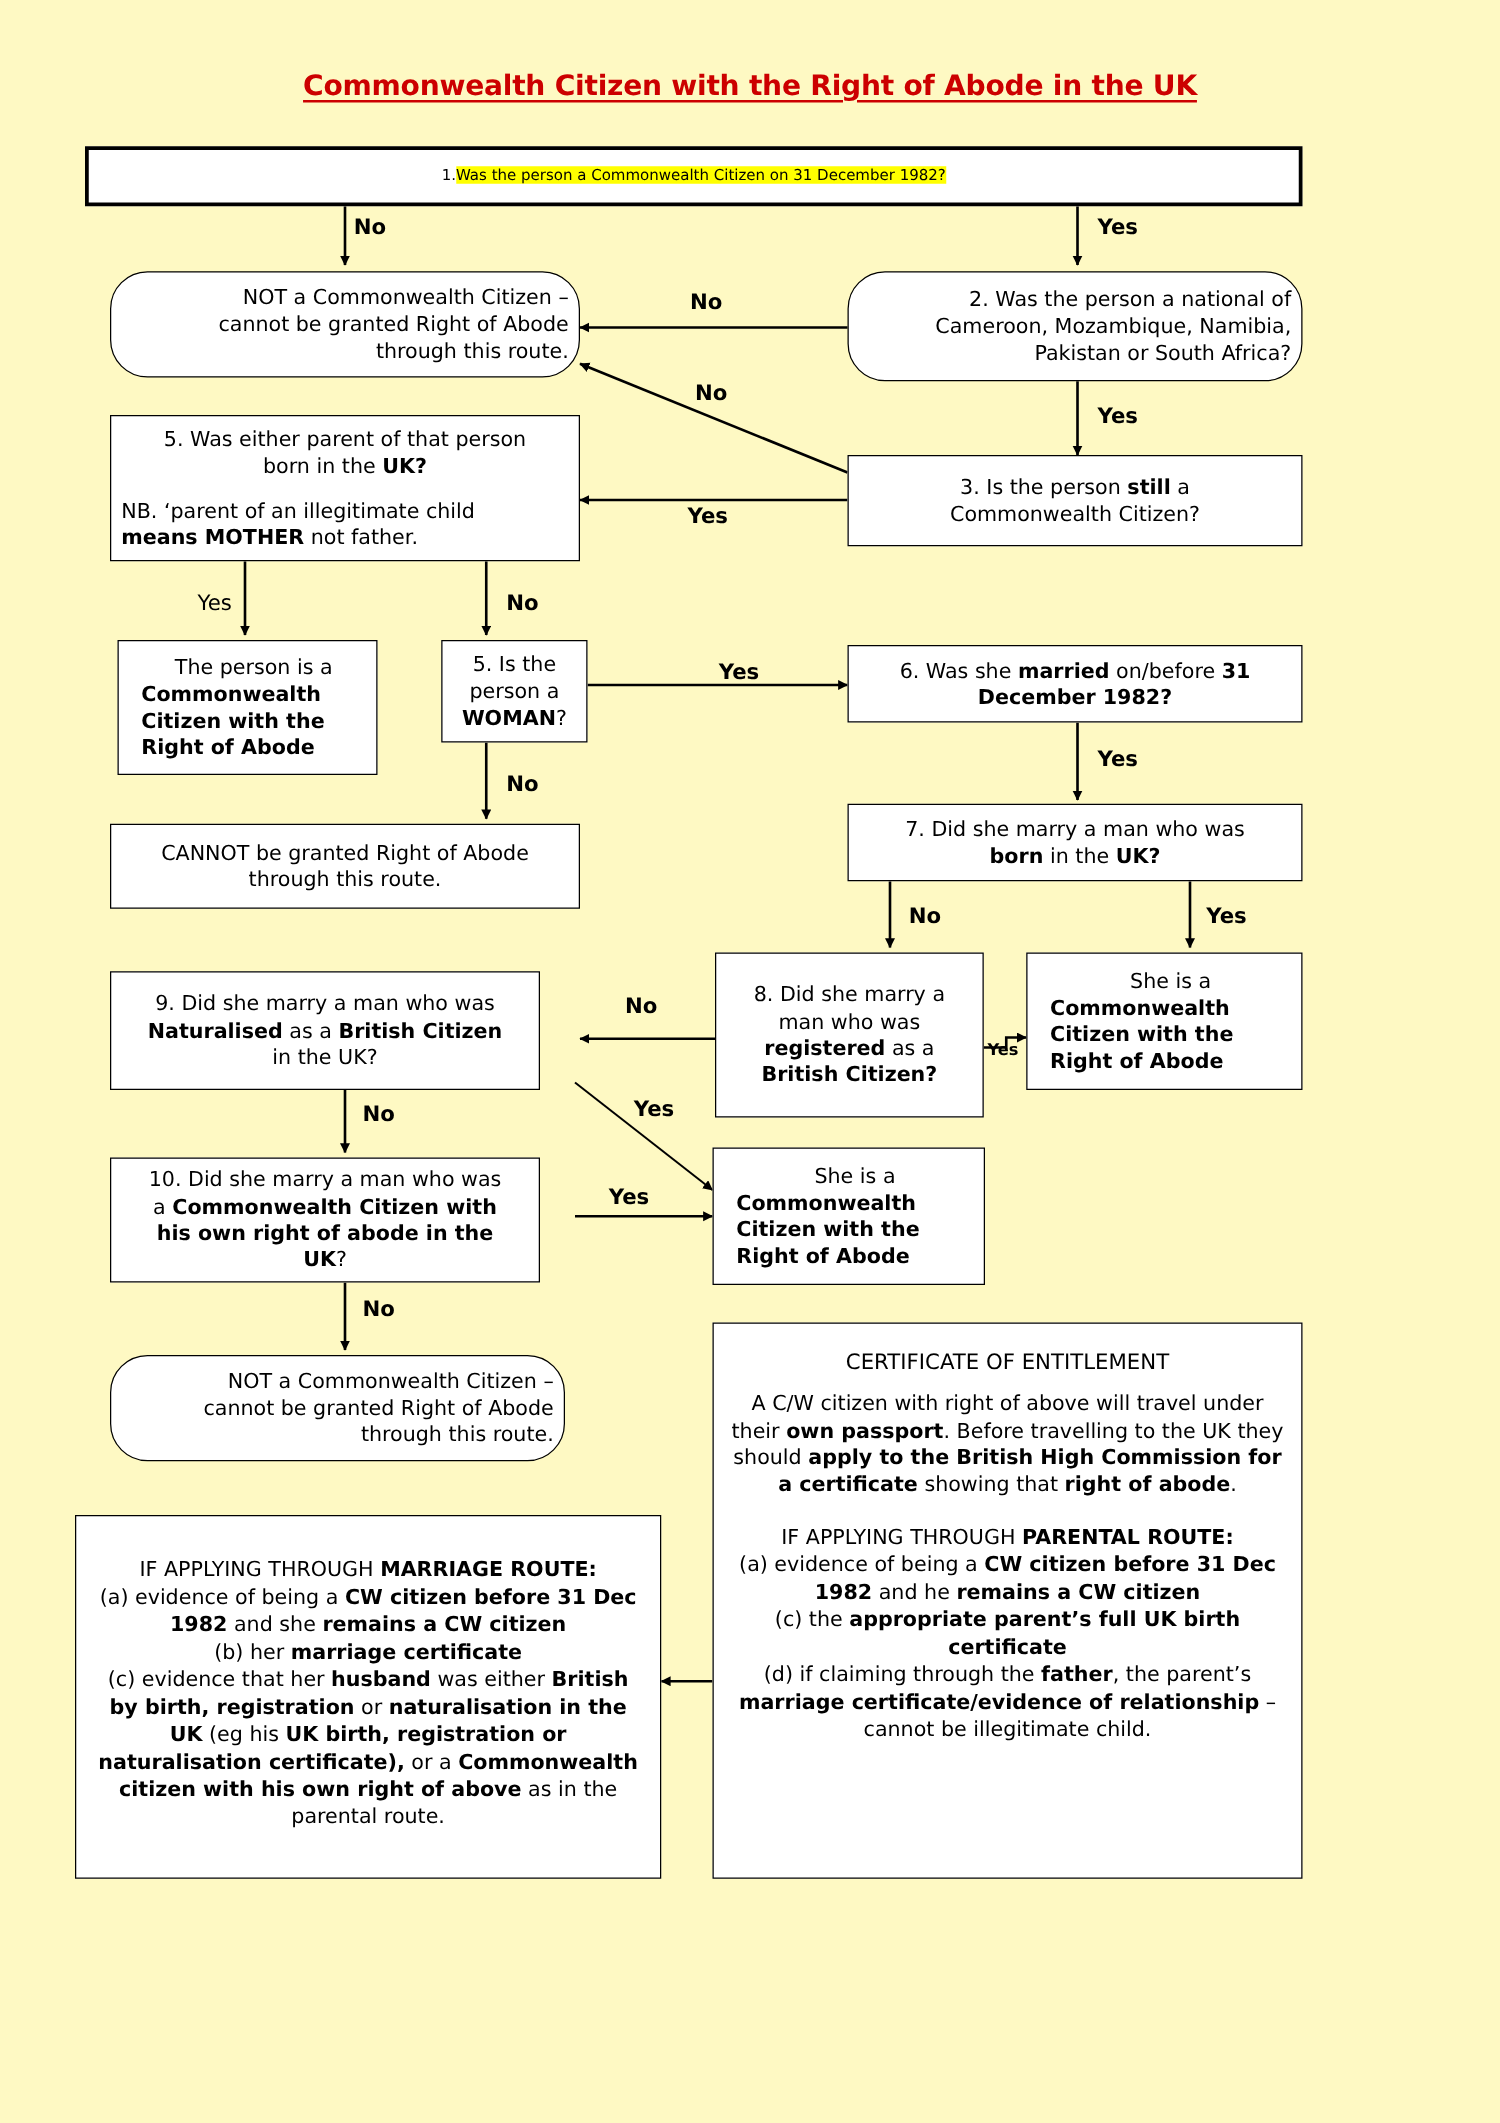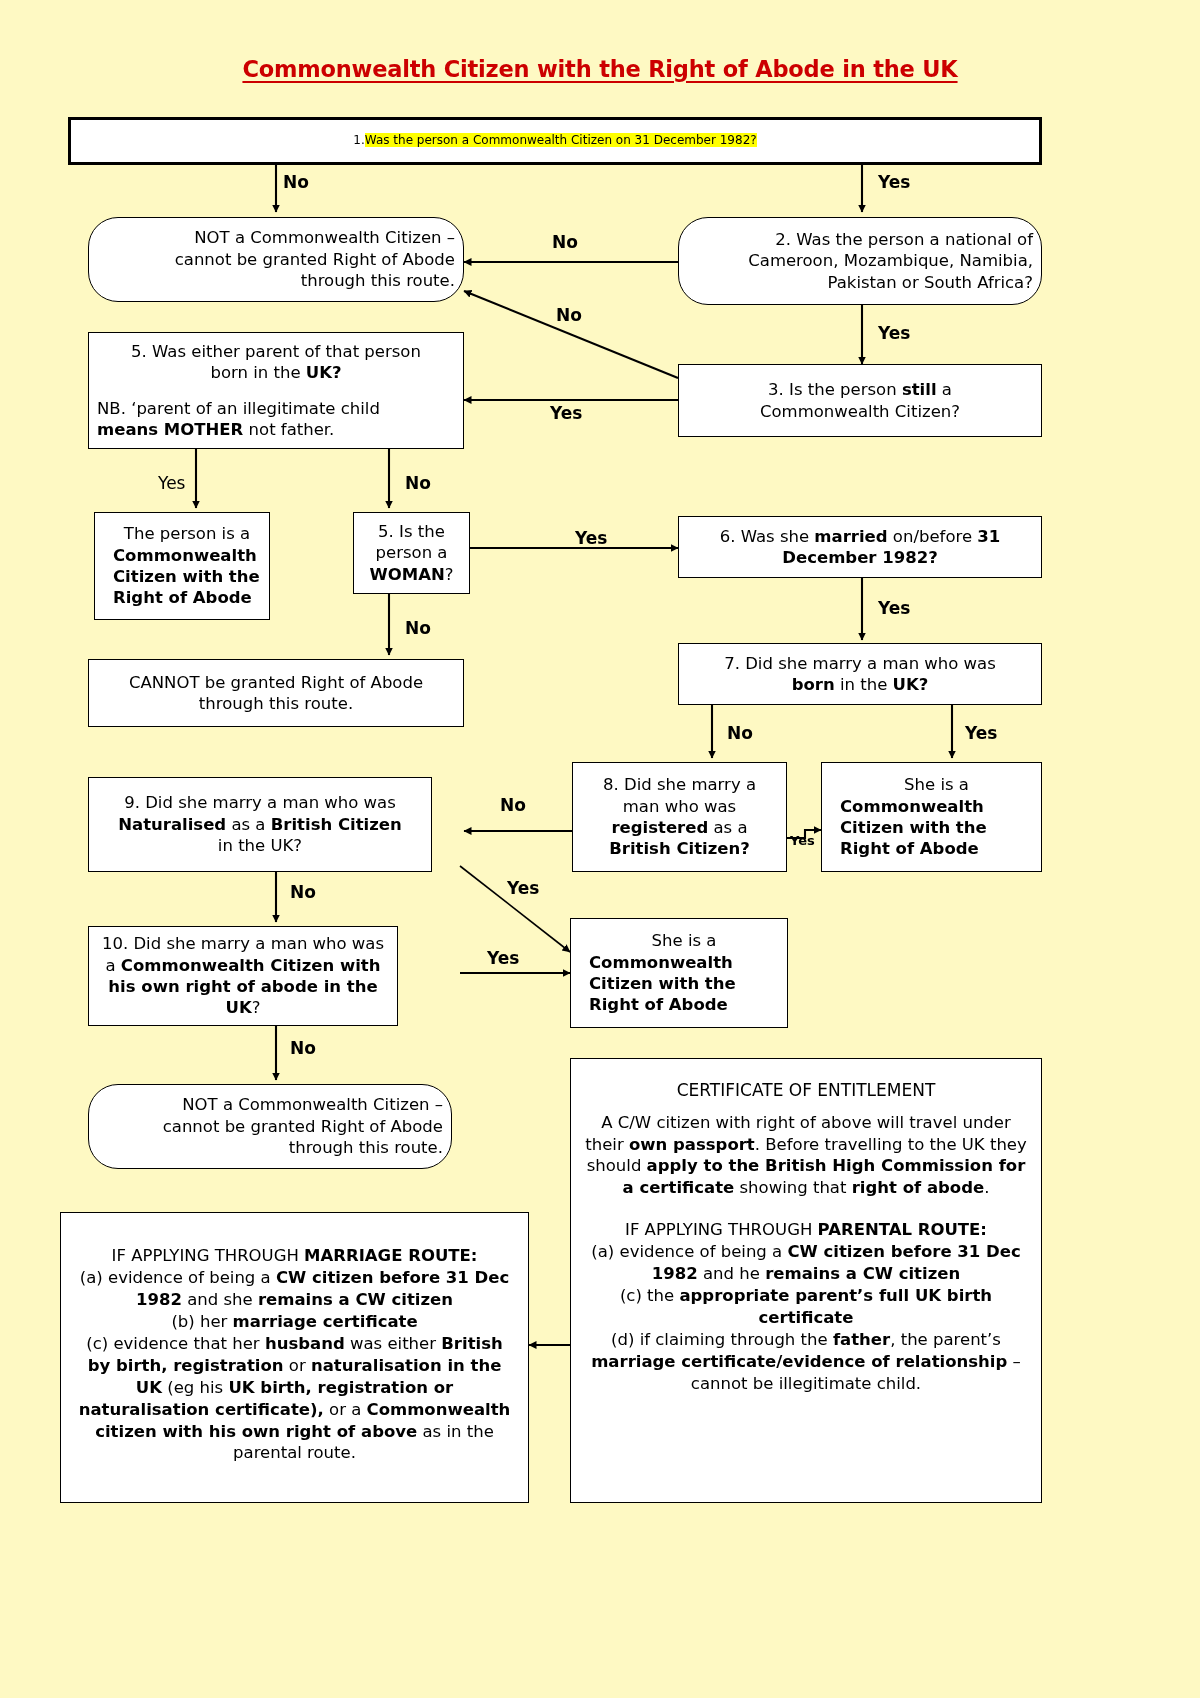--- a/index.html
+++ b/index.html
@@ -167,21 +167,21 @@
   <div class="box center" style="left:678px; top:364px; width:364px; height:73px;">
     <div>
       <span>3. Is the person </span><b>still</b><span> a</span>
     </div>
     <div>Commonwealth Citizen?</div>
   </div>
 
   <div class="edge-label plain" style="left:158px; top:473px;">Yes</div>
   <div class="edge-label" style="left:405px; top:473px;">No</div>
 
-  <div class="box center" style="left:94px; top:512px; width:176px; height:108px; align-items:flex-start; padding-left:18px;">
+  <div class="box center" style="left:94px; top:512px; width:208px; height:108px; align-items:flex-start; padding-left:18px;">
     <div style="width:100%; text-align:center;">The person is a</div>
     <div style="text-align:left;"><b>Commonwealth</b></div>
     <div style="text-align:left;"><b>Citizen with the</b></div>
     <div style="text-align:left;"><b>Right of Abode</b></div>
   </div>
 
   <div class="box center" style="left:353px; top:512px; width:117px; height:82px;">
     <div>5. Is the</div>
     <div>person a</div>
     <div><b>WOMAN</b><span>?</span></div>
@@ -211,41 +211,41 @@
 
   <div class="edge-label" style="left:727px; top:723px;">No</div>
   <div class="edge-label" style="left:965px; top:723px;">Yes</div>
 
   <div class="box center" style="left:88px; top:777px; width:344px; height:95px;">
     <div>9. Did she marry a man who was</div>
     <div><b>Naturalised</b><span> as a </span><b>British Citizen</b></div>
     <div>in the UK?</div>
   </div>
 
-  <div class="box center" style="left:572px; top:762px; width:215px; height:110px;">
+  <div class="box center" style="left:572px; top:762px; width:215px; height:132px;">
     <div>8. Did she marry a</div>
     <div>man who was</div>
     <div><b>registered</b><span> as a</span></div>
     <div><b>British Citizen?</b></div>
   </div>
 
   <div class="edge-label" style="left:500px; top:795px;">No</div>
   <div class="edge-label tiny" style="left:790px; top:833px;">Yes</div>
 
   <div class="box center" style="left:821px; top:762px; width:221px; height:110px; align-items:flex-start; padding-left:18px;">
     <div style="width:100%; text-align:center;">She is a</div>
     <div style="text-align:left;"><b>Commonwealth</b></div>
     <div style="text-align:left;"><b>Citizen with the</b></div>
     <div style="text-align:left;"><b>Right of Abode</b></div>
   </div>
 
   <div class="edge-label" style="left:290px; top:882px;">No</div>
   <div class="edge-label" style="left:507px; top:878px;">Yes</div>
 
-  <div class="box center" style="left:88px; top:926px; width:310px; height:100px;">
+  <div class="box center" style="left:88px; top:926px; width:344px; height:100px;">
     <div>10. Did she marry a man who was</div>
     <div><span>a </span><b>Commonwealth Citizen with</b></div>
     <div><b>his own right of abode in the</b></div>
     <div><b>UK</b><span>?</span></div>
   </div>
 
   <div class="edge-label" style="left:487px; top:948px;">Yes</div>
   <div class="edge-label" style="left:290px; top:1038px;">No</div>
 
   <div class="box center" style="left:570px; top:918px; width:218px; height:110px; align-items:flex-start; padding-left:18px;">

